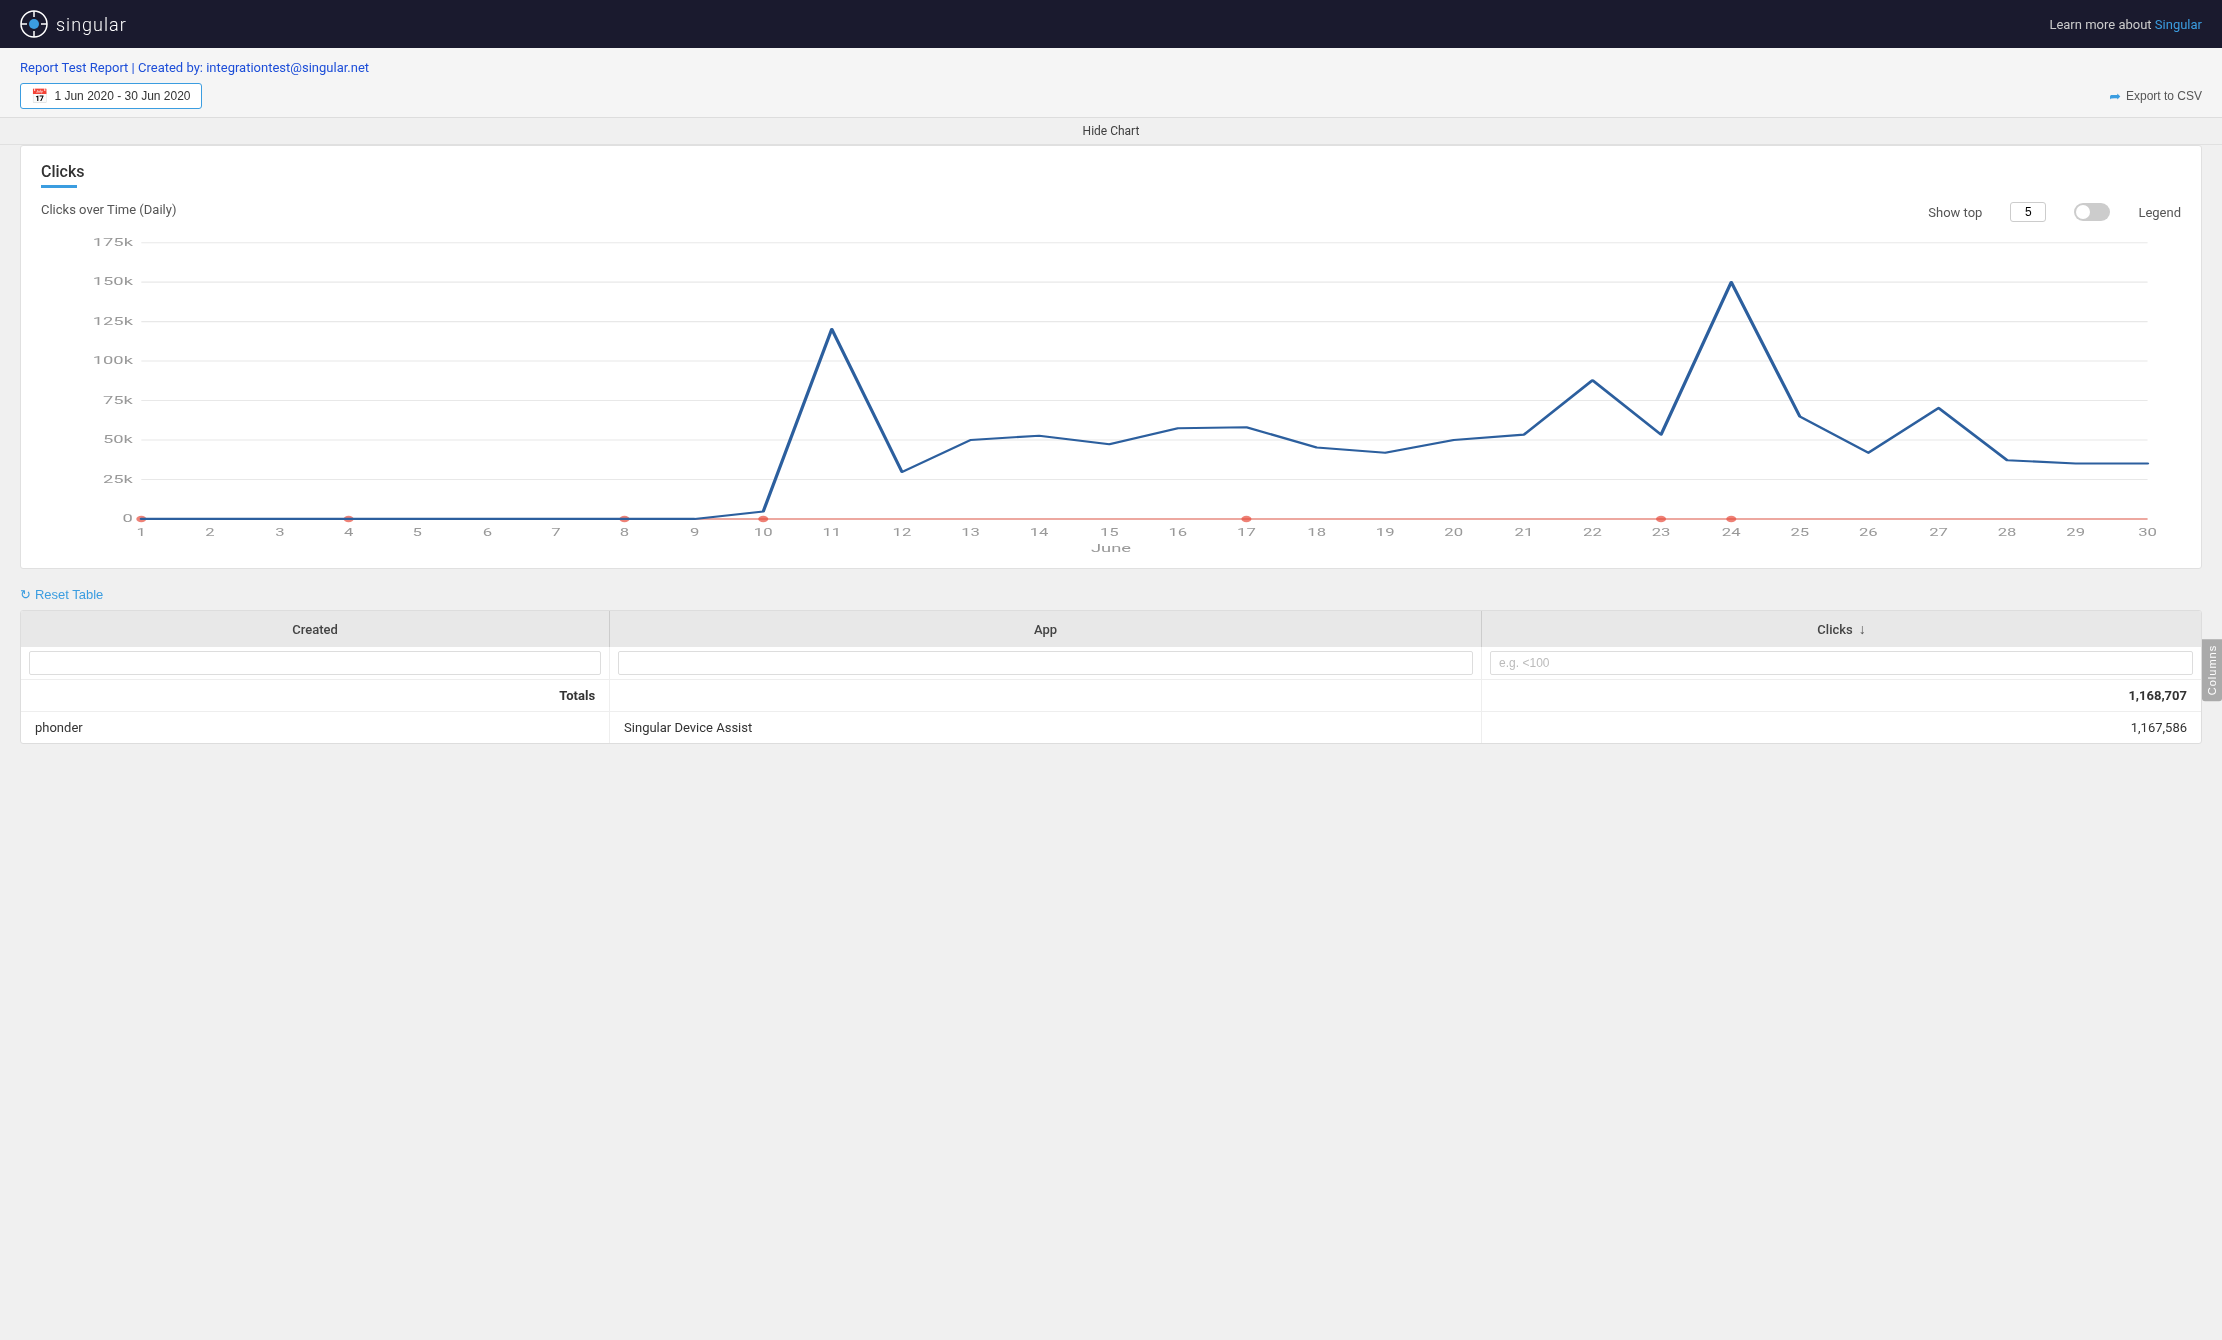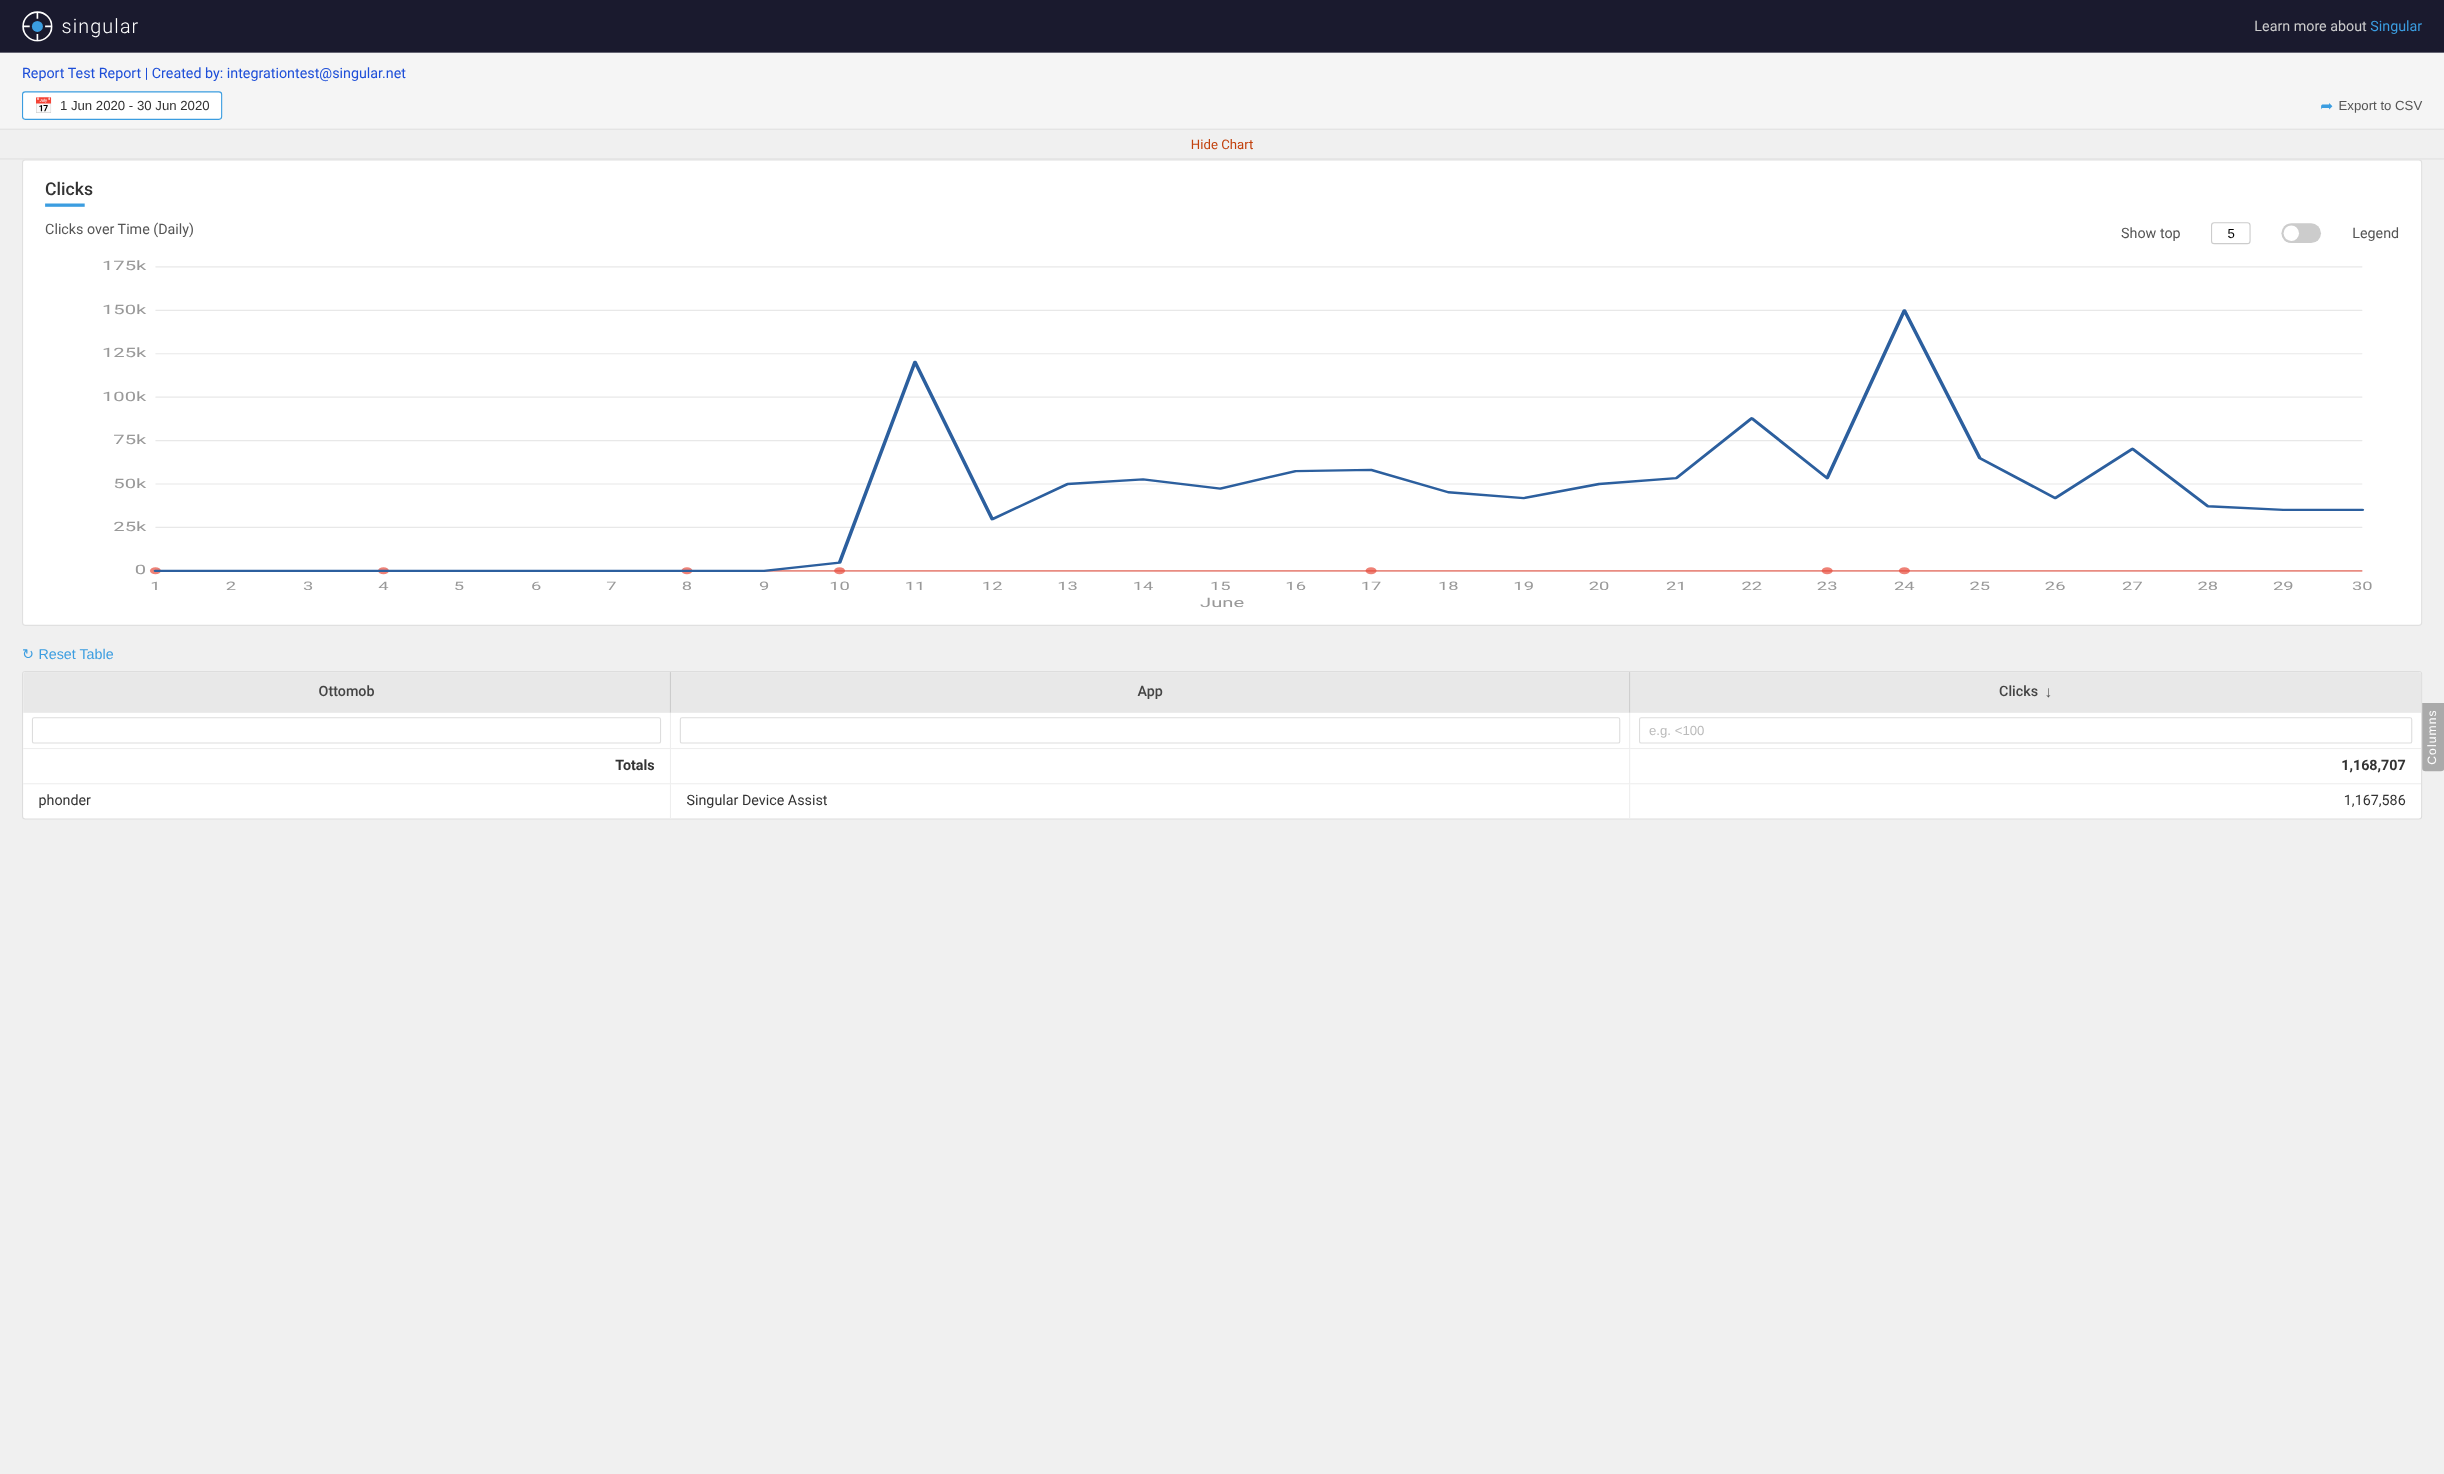--- a/index.html
+++ b/index.html
@@ -81,21 +81,21 @@
       border: none;
     }
     .export-icon { color: #3b9de0; font-size: 14px; }
 
     
     .hide-chart-row {
       background: #f0f0f0;
       text-align: center;
       padding: 6px 0;
       font-size: 12px;
-      color: #c2410c;
+      color: #404040;
       cursor: pointer;
       border-bottom: 1px solid #e0e0e0;
     }
 
     
     .chart-card {
       background: #fff;
       margin: 0 20px 10px 20px;
       border: 1px solid #e0e0e0;
       border-radius: 3px;
@@ -386,21 +386,21 @@
     <span>↻</span>
     <span>Reset Table</span>
   </button>
 </div>
 
 <div class="data-table-container">
   <table class="data-table">
     <thead>
       <tr>
         <th class="col-source">
-          <span>Ottomob</span>
+          <span>Created</span>
         </th>
         <th class="col-app">
           <span>App</span>
         </th>
         <th class="col-clicks">
           <div class="th-clicks-row">
             <span>Clicks</span>
             <span class="sort-icon">↓</span>
           </div>
         </th>

